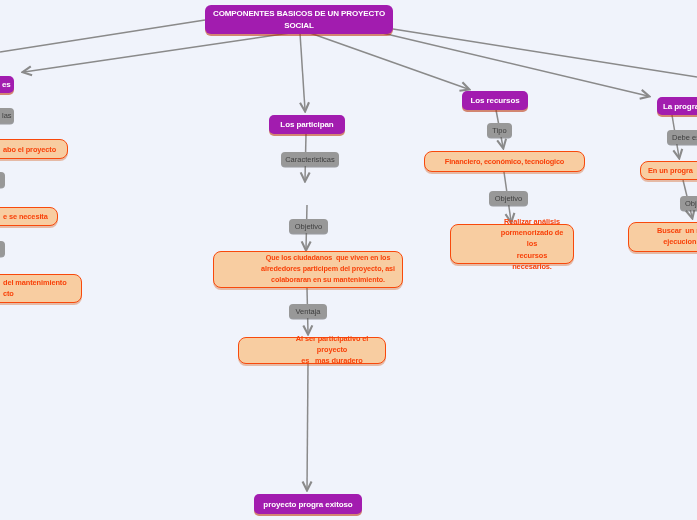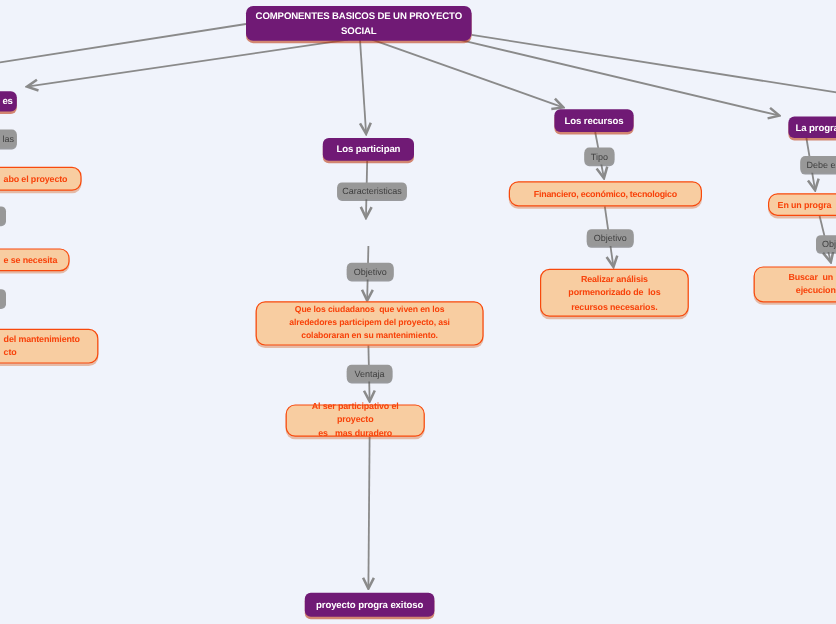--- a/index.html
+++ b/index.html
@@ -7,36 +7,36 @@
     position:relative;width:697px;height:520px;overflow:hidden;
     background:#f0f3fb;
     font-family:"Liberation Sans",sans-serif;
   }
   .connectors{position:absolute;left:0;top:0;width:697px;height:520px;pointer-events:none;}
   .node{
     position:absolute;display:flex;align-items:center;justify-content:center;
     box-sizing:border-box;text-align:center;
   }
   .topic{
-    background:#701a75;color:#ffffff;font-weight:bold;font-size:8px;
+    background:#a21caf;color:#ffffff;font-weight:bold;font-size:8px;
     border-radius:5px;padding:2px 5px;white-space:nowrap;
     box-shadow:0 2px 0 rgba(186,44,0,.55);letter-spacing:-0.1px;
   }
   .topic.title{white-space:normal;line-height:1.45;border-radius:6px;font-size:8px;}
   .label{
     background:#989898;color:#3e3e3e;font-size:7.5px;border-radius:4px;
     padding:1px 4px;white-space:nowrap;box-shadow:0 1.5px 0 rgba(95,95,95,.6);
   }
   .callout{
     background:#f8cda1;border:1.5px solid #f8490c;color:#f8420a;
     font-weight:bold;font-size:7.4px;border-radius:8px;padding:2px 6px;
     white-space:nowrap;letter-spacing:-0.1px;
     box-shadow:0 2px 0 rgba(210,80,10,.35);
   }
-  .wrap{white-space:pre-wrap;line-height:1.5;}
+  .wrap{white-space:pre-wrap;line-height:1.5;padding-left:46px;}
   .small{font-size:7.2px;}
   .clipL{justify-content:flex-start;text-align:left;}
   .clipR{justify-content:flex-start;text-align:left;}
 </style>
 </head>
 <body>
 
 <div class="stage">
 
   <svg class="connectors" width="697" height="520" viewBox="0 0 697 520">
@@ -96,21 +96,21 @@
     <span>Objetivo</span>
   </div>
   <div class="node callout wrap small" style="left:213px;top:251px;width:190px;height:37px">
     <span>Que los ciudadanos  que viven en los
 alrededores participem del proyecto, asi
 colaboraran en su mantenimiento.</span>
   </div>
   <div class="node label" style="left:289px;top:304px;width:38px;height:14px">
     <span>Ventaja</span>
   </div>
-  <div class="node callout wrap" style="left:238px;top:337px;width:116px;height:27px;line-height:1.45">
+  <div class="node callout wrap" style="left:238px;top:337px;width:148px;height:27px;line-height:1.45">
     <span>Al ser participativo el proyecto
 es   mas duradero</span>
   </div>
   <div class="node topic" style="left:254px;top:494px;width:108px;height:20px">
     <span>proyecto progra exitoso</span>
   </div>
 
   <div class="node topic" style="left:462px;top:91px;width:66px;height:19px">
     <span>Los recursos</span>
   </div>

